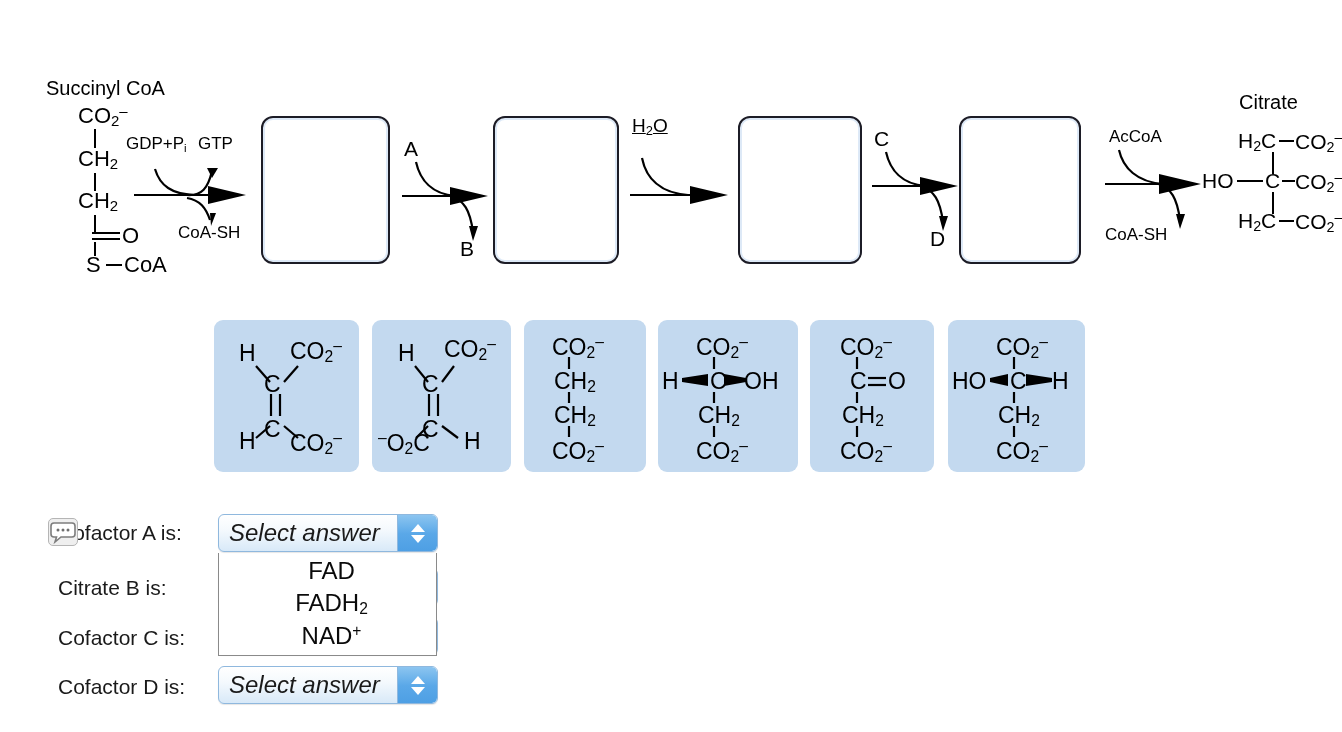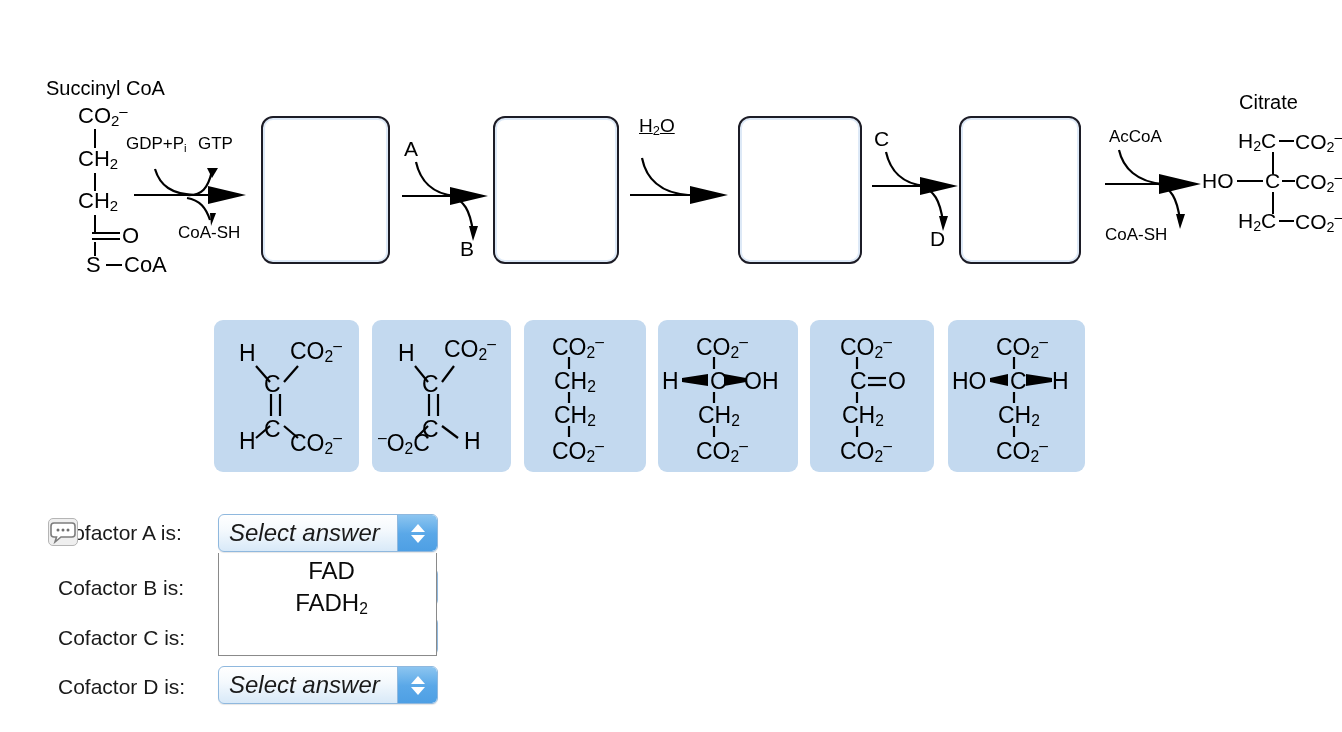--- a/index.html
+++ b/index.html
@@ -197,21 +197,21 @@
   <div class="abs dropbox" style="left:493px; top:116px; width:126px; height:148px;"></div>
 
   <div class="abs" style="left:628px; top:140px; width:115px; height:75px;">
     <svg width="115" height="75" viewBox="0 0 115 75">
       <g fill="none" stroke="#000" stroke-width="2.2">
         <path d="M2,55 L72,55"></path>
         <path d="M14,18 C18,38 32,53 60,55"></path>
       </g>
       <polygon points="62,46 100,55 62,64" fill="#000"></polygon>
     </svg>
-    <div class="chem abs reagent" style="left:11px; top:-24px; font-size:19px;text-decoration:underline;"><span>H</span><sub>2</sub><span>O</span></div>
+    <div class="chem abs reagent" style="left:4px; top:-24px; font-size:19px;text-decoration:underline;"><span>H</span><sub>2</sub><span>O</span></div>
   </div>
 
   <div class="abs dropbox" style="left:738px; top:116px; width:124px; height:148px;"></div>
 
   <div class="abs" style="left:868px; top:140px; width:105px; height:115px;">
     <svg width="105" height="115" viewBox="0 0 105 115">
       <g fill="none" stroke="#000" stroke-width="2.2">
         <path d="M4,46 L62,46"></path>
         <path d="M18,12 C22,30 34,44 57,46"></path>
         <path d="M53,47 C66,50 72,60 75,82"></path>
@@ -373,21 +373,21 @@
           <line x1="66" y1="72" x2="66" y2="83"></line>
           <line x1="66" y1="106" x2="66" y2="117"></line>
         </g>
         <polygon points="42,58 60,54 60,66 42,62" fill="#000"></polygon>
         <polygon points="104,58 78,54 78,66 104,62" fill="#000"></polygon>
       </svg>
     </div>
   </div>
 
   <div class="abs form-label" style="left:58px; top:521px;">Cofactor A is:</div>
-  <div class="abs form-label" style="left:58px; top:576px;">Cofactor B is:</div>
+  <div class="abs form-label" style="left:58px; top:576px;">Citrate B is:</div>
   <div class="abs form-label" style="left:58px; top:626px;">Cofactor C is:</div>
   <div class="abs form-label" style="left:58px; top:675px;">Cofactor D is:</div>
 
   <div class="comment-icon" style="left:48px; top:518px;">
     <svg width="28" height="26" viewBox="0 0 28 26">
       <path d="M5,4 H23 A3,3 0 0 1 26,7 V15 A3,3 0 0 1 23,18 H12 L6,23 L7.5,18 H5 A3,3 0 0 1 2,15 V7 A3,3 0 0 1 5,4 Z" fill="#ffffff" stroke="#7d7d7d" stroke-width="1.6"></path>
       <circle cx="9" cy="11" r="1.5" fill="#6e6e6e"></circle>
       <circle cx="14" cy="11" r="1.5" fill="#6e6e6e"></circle>
       <circle cx="19" cy="11" r="1.5" fill="#6e6e6e"></circle>
     </svg>
@@ -421,15 +421,16 @@
     <div class="select-value">Select answer</div>
     <div class="select-arrows">
       <span class="tri-up"></span>
       <span class="tri-down"></span>
     </div>
   </div>
 
   <div class="option-list" style="left:218px; top:553px; width:219px; height:103px; padding-top:2px;">
     <div class="option-item"><span>FAD</span></div>
     <div class="option-item"><span>FADH</span><sub>2</sub></div>
+    <div class="option-item"><span>NAD</span><sup>+</sup></div>
   </div>
 
 </div>
 
 </body></html>

